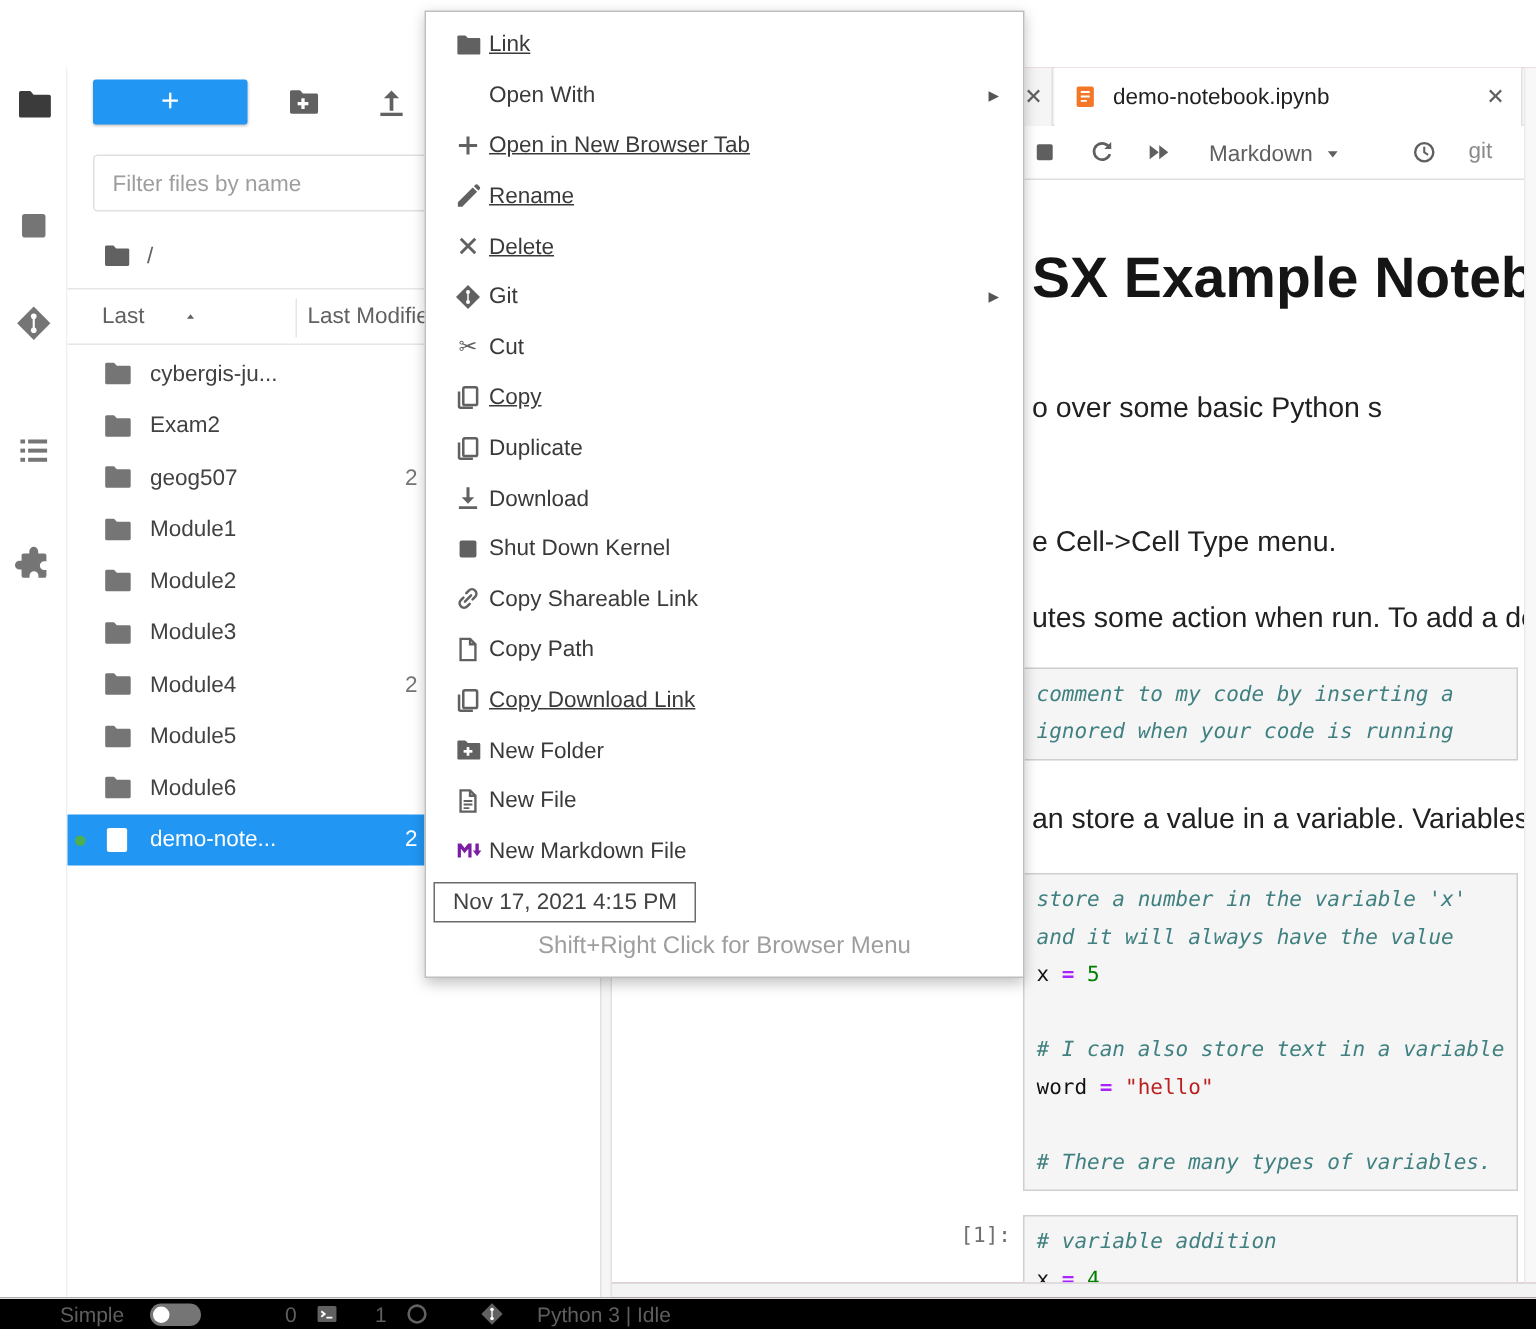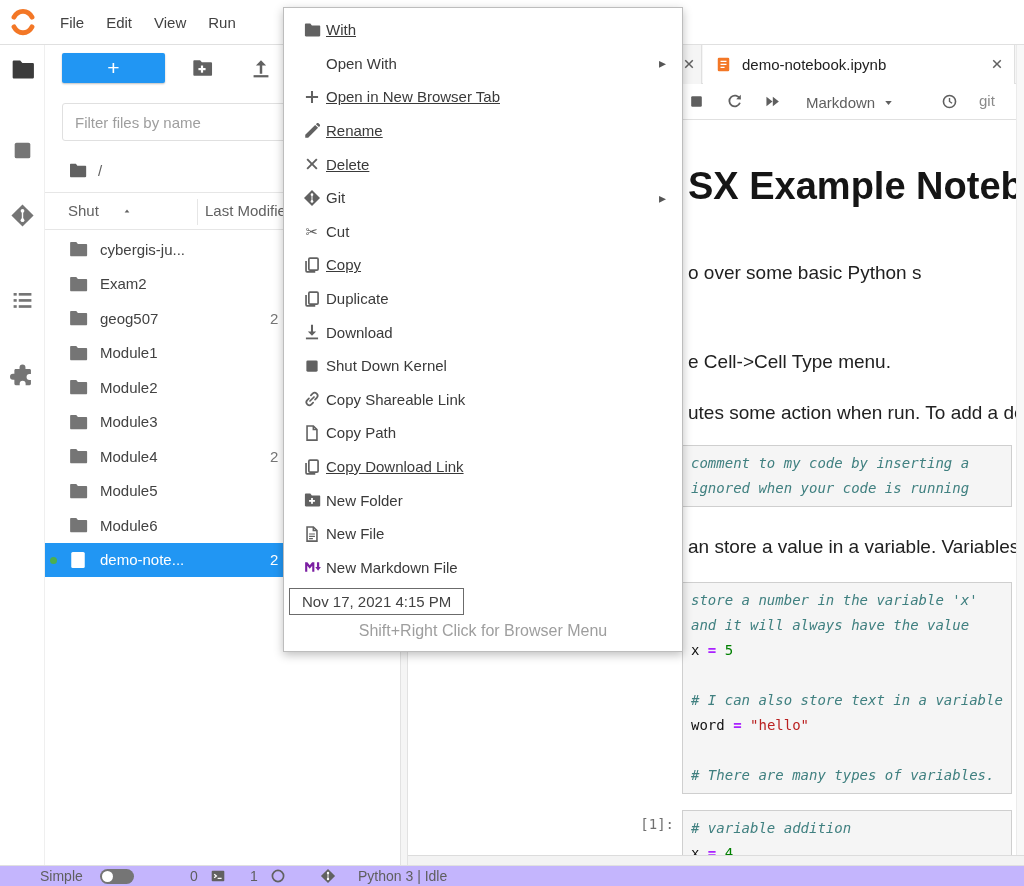--- a/index.html
+++ b/index.html
@@ -105,21 +105,21 @@
   .tok-pln{color:#111;}
   #cellC-prompt{position:absolute;left:200px;top:696px;width:66px;text-align:right;
     font-family:"DejaVu Sans Mono","Liberation Mono",monospace;font-size:14px;color:#707070;}
 
   #hscroll{position:absolute;left:0;top:810px;width:616px;height:10px;background:#f3f3f3;
     border-top:1px solid #dcdcdc;}
   #vscroll{position:absolute;left:608px;top:0;width:8px;height:810px;background:#f8f8f8;
     border-left:1px solid #ebebeb;}
 
   
-  #statusbar{position:absolute;left:0;top:865px;width:1024px;height:21px;background:#c4b5fd;
+  #statusbar{position:absolute;left:0;top:865px;width:1024px;height:21px;background:#000000;
     border-top:1px solid #e0e0e0;font-size:14px;color:#5f5f5f;}
   #simple-label{position:absolute;left:40px;top:0;line-height:20px;}
   #simple-toggle{position:absolute;left:100px;top:3px;width:34px;height:15px;border-radius:8px;
     background:#757575;cursor:pointer;}
   #simple-toggle .knob{position:absolute;left:2px;top:2px;width:11px;height:11px;border-radius:50%;background:#fff;}
   .sb-count{position:absolute;top:0;line-height:20px;}
   #sb-term-count{left:190px;}
   #sb-kern-count{left:250px;}
   .sb-icon{position:absolute;top:2px;width:16px;height:16px;color:#616161;cursor:pointer;}
   #sb-term-icon{left:210px;}
@@ -139,36 +139,20 @@
   .cmi-arrow{margin-left:auto;font-size:14px;color:#555;}
   #cm-date{display:inline-block;margin:4px 0 0 5px;border:1px solid #6b6b6b;padding:4px 12px;
     font-size:15px;color:#424242;background:#fff;}
   #cm-hint{text-align:center;font-size:16px;color:#9e9e9e;padding:7px 0 11px;}
 </style>
 </head>
 <body>
 
 <div id="app">
 
-  <header id="menubar">
-    <span id="logo" class="icon">
-        <svg viewBox="0 0 16 16" fill="currentColor" xmlns="http://www.w3.org/2000/svg">
-          <g fill="none" stroke="#F37726" stroke-width="2.6" stroke-linecap="round">
-            <path d="M3.2 10.6c1 1.9 2.8 3.1 4.8 3.1s3.8-1.2 4.8-3.1"></path>
-            <path d="M12.8 5.4c-1-1.9-2.8-3.1-4.8-3.1S4.2 3.5 3.2 5.4"></path>
-          </g>
-        </svg>
-      </span>
-    <nav id="menubar-items">
-        <div class="mb-item">File</div>
-        <div class="mb-item">Edit</div>
-        <div class="mb-item">View</div>
-        <div class="mb-item">Run</div>
-      </nav>
-  </header>
 
   <aside id="activity-bar">
       <div class="act-icon active icon">
         <svg viewBox="0 0 16 16" fill="currentColor" xmlns="http://www.w3.org/2000/svg">
           <path d="M1.7 3.1c0-.4.3-.8.8-.8h3.7c.2 0 .5.1.6.3l1.1 1.3h6.6c.4 0 .8.3.8.8v8.2c0 .4-.3.8-.8.8H2.5c-.4 0-.8-.3-.8-.8V3.1z"></path>
         </svg>
       </div>
       <div class="act-icon icon">
         <svg viewBox="0 0 16 16" fill="currentColor" xmlns="http://www.w3.org/2000/svg">
           <rect x="3" y="3" width="10" height="10" rx="1.2"></rect>
@@ -221,21 +205,21 @@
     <input id="file-filter" placeholder="Filter files by name" style="">
     <div id="breadcrumb">
       <span id="bc-folder" class="icon">
           <svg viewBox="0 0 16 16" fill="currentColor" xmlns="http://www.w3.org/2000/svg">
             <path d="M1.7 3.1c0-.4.3-.8.8-.8h3.7c.2 0 .5.1.6.3l1.1 1.3h6.6c.4 0 .8.3.8.8v8.2c0 .4-.3.8-.8.8H2.5c-.4 0-.8-.3-.8-.8V3.1z"></path>
           </svg>
         </span>
       <span id="bc-root">/</span>
     </div>
     <div id="fb-header">
-      <span class="fh-name">Shut</span>
+      <span class="fh-name">Last</span>
       <span class="fh-caret icon">
           <svg viewBox="0 0 16 16" fill="currentColor" xmlns="http://www.w3.org/2000/svg">
             <path d="M8 4.5l4.2 5.3H3.8z"></path>
           </svg>
         </span>
       <span class="fh-div"></span>
       <span class="fh-mod">Last Modified</span>
     </div>
     <div id="file-list">
         <div class="file-row">
@@ -470,21 +454,21 @@
   </footer>
 
   <div id="context-menu">
     <ul id="cm-items">
         <li class="menu-row">
           <span class="cmi-icon icon">
             <svg viewBox="0 0 16 16" fill="currentColor" xmlns="http://www.w3.org/2000/svg">
               <path d="M1.7 3.1c0-.4.3-.8.8-.8h3.7c.2 0 .5.1.6.3l1.1 1.3h6.6c.4 0 .8.3.8.8v8.2c0 .4-.3.8-.8.8H2.5c-.4 0-.8-.3-.8-.8V3.1z"></path>
             </svg>
           </span>
-          <span class="cmi-label u">With</span>
+          <span class="cmi-label u">Link</span>
         </li>
         <li class="menu-row">
           <span class="cmi-icon"></span>
           <span class="cmi-label">Open With</span>
           <span class="cmi-arrow">▸</span>
         </li>
         <li class="menu-row">
           <span class="cmi-icon icon">
             <svg viewBox="0 0 16 16" fill="currentColor" xmlns="http://www.w3.org/2000/svg">
               <path d="M7.1 2.6h1.8v4.5h4.5v1.8H8.9v4.5H7.1V8.9H2.6V7.1h4.5z"></path>

